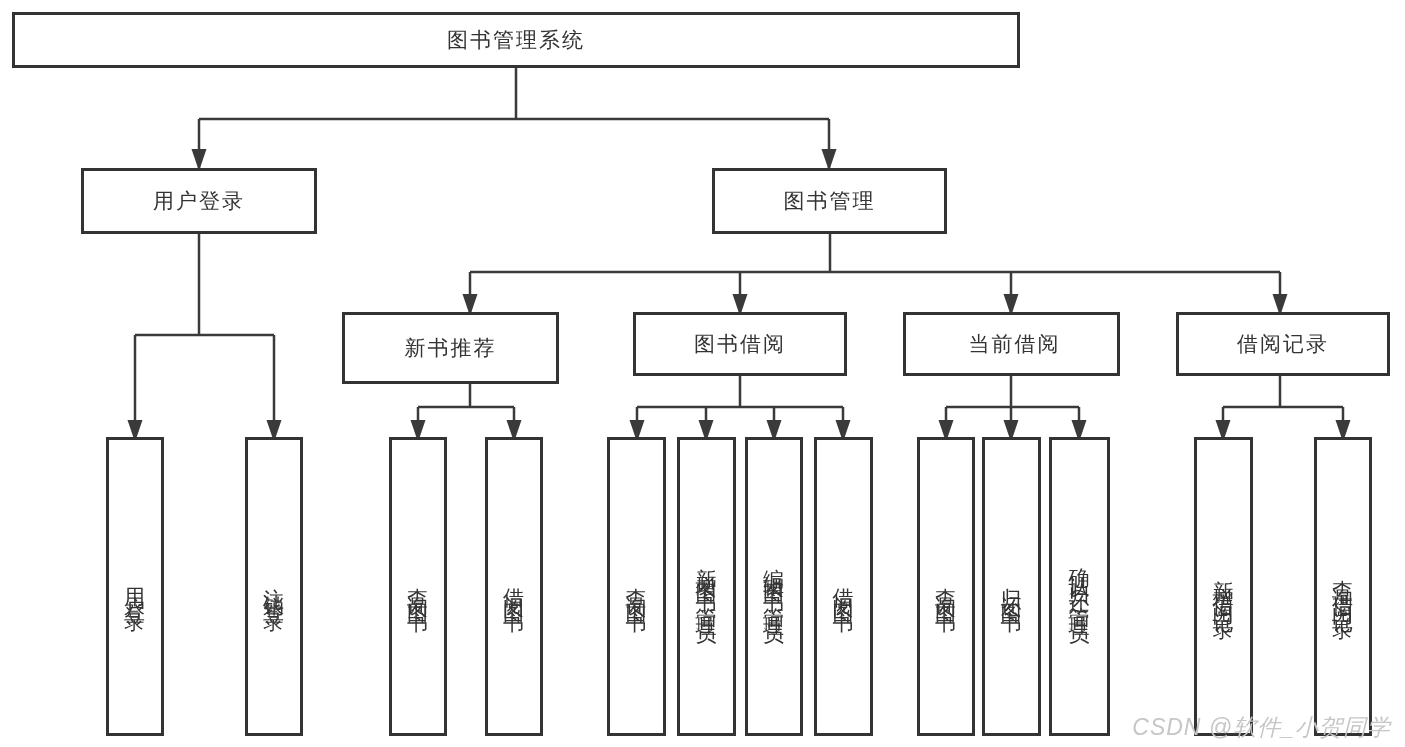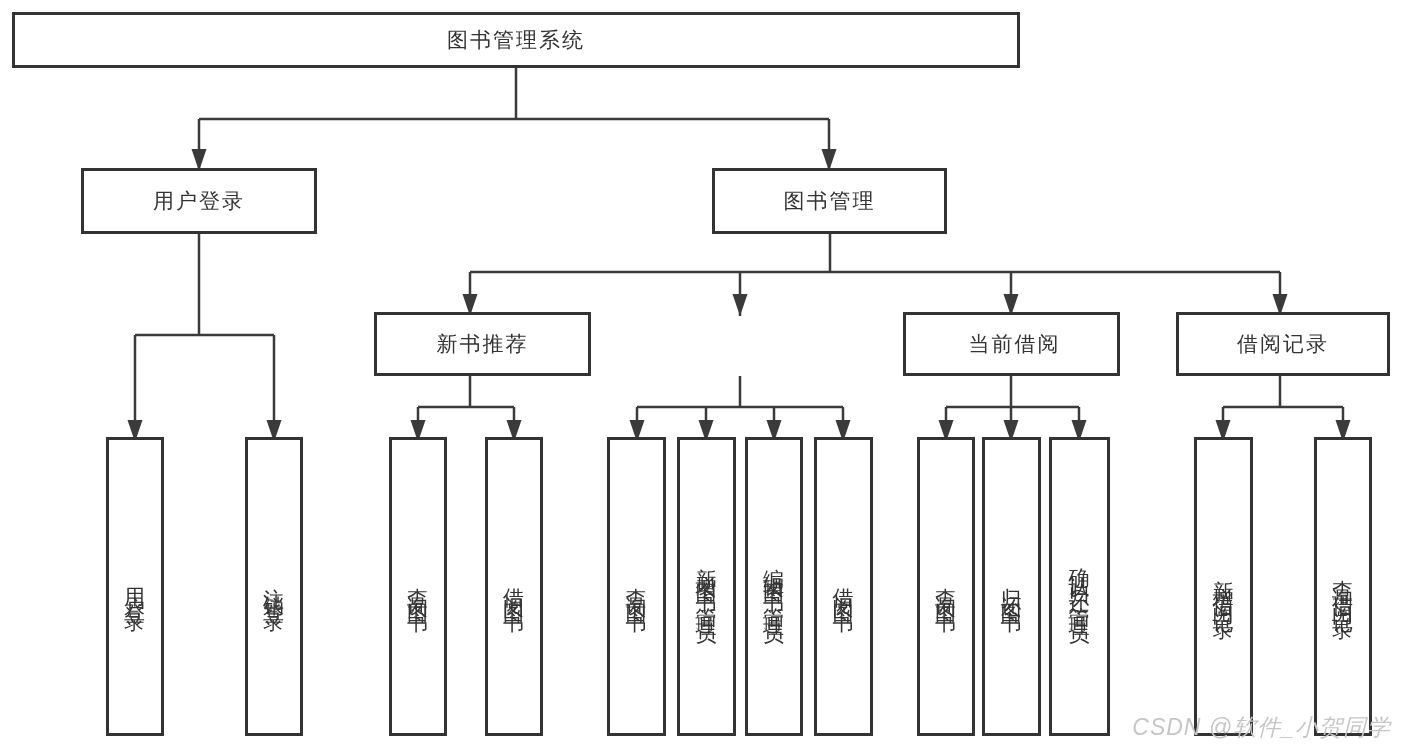--- a/index.html
+++ b/index.html
@@ -88,21 +88,22 @@
       <line x1="1223" y1="407" x2="1223" y2="442" marker-end="url(#ah)"></line>
       <line x1="1343" y1="407" x2="1343" y2="442" marker-end="url(#ah)"></line>
     </g>
   </svg>
 
   <div class="node" style="left:12px;top:12px;width:1008px;height:56px;">图书管理系统</div>
 
   <div class="node" style="left:81px;top:168px;width:236px;height:66px;">用户登录</div>
   <div class="node" style="left:712px;top:168px;width:235px;height:66px;">图书管理</div>
 
-  <div class="node" style="left:374px;top:312px;width:217px;height:64px;">新书推荐</div>
+  <div class="node" style="left:342px;top:312px;width:217px;height:72px;">新书推荐</div>
+  <div class="node" style="left:633px;top:312px;width:214px;height:64px;">图书借阅</div>
   <div class="node" style="left:903px;top:312px;width:217px;height:64px;padding-left:6px;">当前借阅</div>
   <div class="node" style="left:1176px;top:312px;width:214px;height:64px;">借阅记录</div>
 
   <div class="node leaf" style="left:106px;top:437px;width:58px;height:299px;">用户登录</div>
   <div class="node leaf" style="left:245px;top:437px;width:58px;height:299px;">注销登录</div>
 
   <div class="node leaf" style="left:389px;top:437px;width:58px;height:299px;">查询图书</div>
   <div class="node leaf" style="left:485px;top:437px;width:58px;height:299px;">借阅图书</div>
 
   <div class="node leaf" style="left:607px;top:437px;width:59px;height:299px;">查询图书</div>

